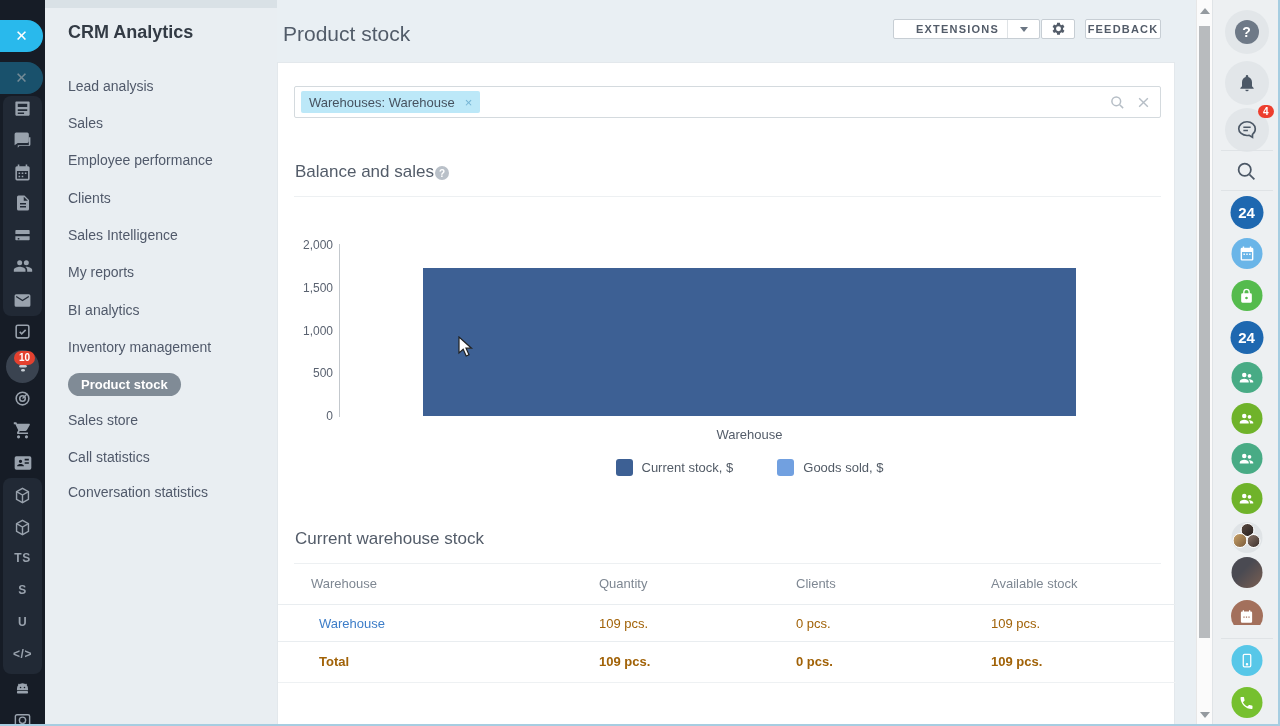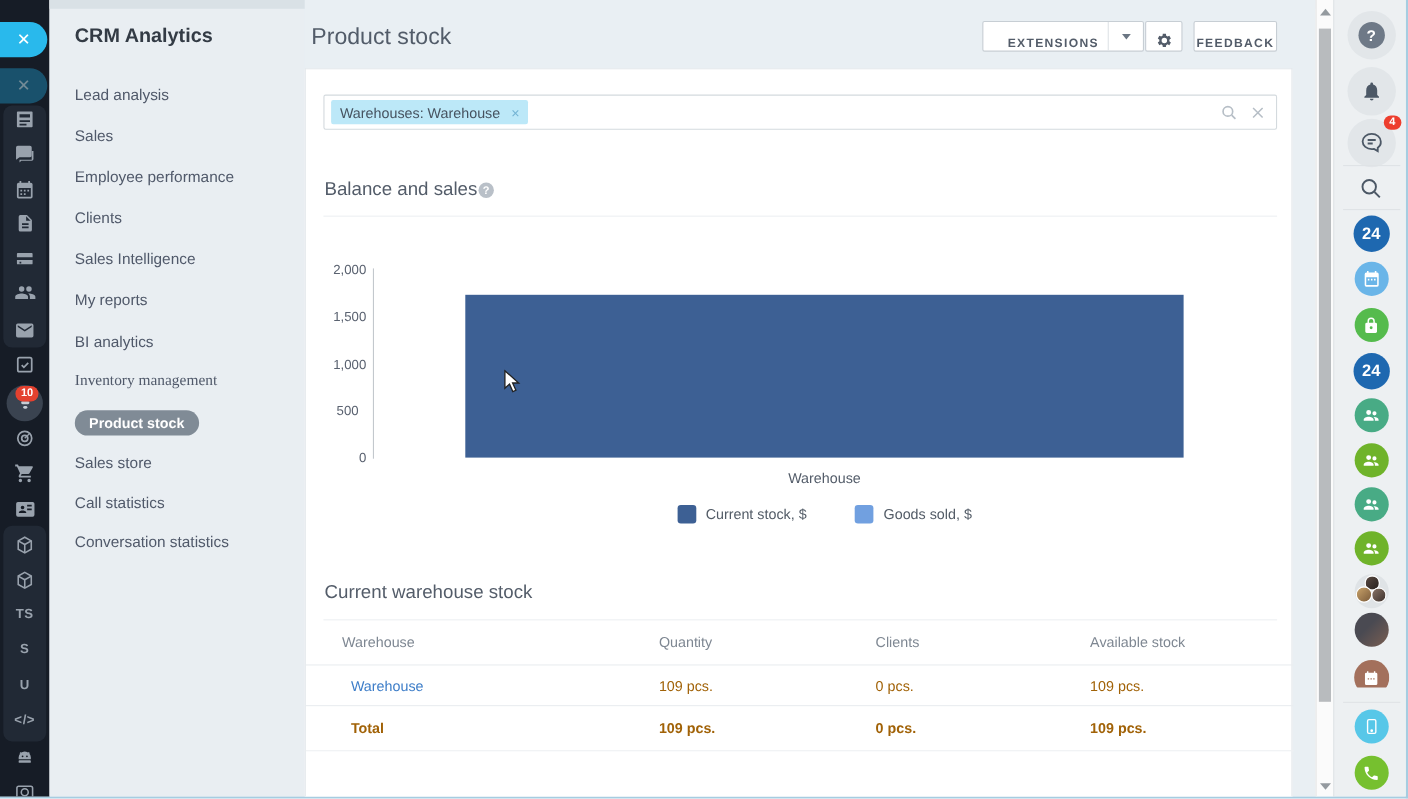--- a/index.html
+++ b/index.html
@@ -24,22 +24,22 @@
   #menu { position:absolute; left:45px; top:0; width:232px; height:726px; background:#e9eef2; }
   .app-title { position:absolute; left:23px; top:22px; font-size:18px; font-weight:bold; color:#333b45; }
   .menu-item { position:absolute; left:23px; font-size:14px; color:#50596a; cursor:pointer; white-space:nowrap; }
   .menu-item.active { background:#808b96; color:#fff; font-weight:bold; font-size:13px;
     padding:4px 13px; border-radius:12px; left:23px; }
 
   
   #main { position:absolute; left:277px; top:0; width:919px; height:726px; background:#e9eff3; }
   #top-strip { position:absolute; left:45px; top:0; width:1151px; height:8px; background:#d9e1e6; }
   .page-title { position:absolute; left:6px; top:22px; font-size:21px; color:#525c69; }
-  .hdr-btn { position:absolute; top:19px; height:28px; background:#fff; border:1px solid #c7ced4;
-    border-radius:2px; display:flex; align-items:flex-end; justify-content:center;
+  .hdr-btn { position:absolute; top:19px; height:20px; background:#fff; border:1px solid #c7ced4;
+    border-radius:2px; display:flex; align-items:center; justify-content:center;
     font-size:11px; font-weight:bold; letter-spacing:1.2px; color:#535c69; cursor:pointer; }
   .ext-caret { border-left:1px solid #dfe3e6; height:100%; width:32px; display:flex; align-items:center; justify-content:center; }
   .caret { width:0; height:0; border-left:4px solid transparent; border-right:4px solid transparent; border-top:5px solid #6b7683; }
 
   #card { position:absolute; left:0; top:62px; width:898px; height:664px; background:#fff;
     border:1px solid #e3e8ec; border-bottom:none; }
 
   #filter-bar { position:absolute; left:16px; top:23px; width:867px; height:32px; background:#fff;
     border:1px solid #d4dade; border-radius:2px; display:flex; align-items:center; padding-left:6px; }
   .filter-tag { background:#bce8f8; border-radius:2px; height:22px; display:flex; align-items:center;
@@ -222,21 +222,21 @@
 
   <div id="menu">
     <div class="app-title">CRM Analytics</div>
     <div class="menu-item" style="top:78px;">Lead analysis</div>
     <div class="menu-item" style="top:115px;">Sales</div>
     <div class="menu-item" style="top:152px;">Employee performance</div>
     <div class="menu-item" style="top:190px;">Clients</div>
     <div class="menu-item" style="top:227px;">Sales Intelligence</div>
     <div class="menu-item" style="top:264px;">My reports</div>
     <div class="menu-item" style="top:302px;">BI analytics</div>
-    <div class="menu-item" style="top:339px;font-family:Liberation Serif, serif;">Inventory management</div>
+    <div class="menu-item" style="top:339px;">Inventory management</div>
     <div class="menu-item active" style="top:373px;">Product stock</div>
     <div class="menu-item" style="top:412px;">Sales store</div>
     <div class="menu-item" style="top:449px;">Call statistics</div>
     <div class="menu-item" style="top:484px;">Conversation statistics</div>
   </div>
 
   <div id="top-strip"></div>
 
   <div id="main">
     <div class="page-title">Product stock</div>
@@ -274,21 +274,21 @@
         </div>
       </div>
 
       <div class="section-title" style="left:17px;top:99px;">Balance and sales</div>
       <div class="help-dot" style="left:157px;top:103px;">?</div>
       <div class="hline" style="left:16px;top:133px;width:867px;"></div>
 
       <span class="ytick" style="left:7px;top:175px;">2,000</span>
       <span class="ytick" style="left:7px;top:218px;">1,500</span>
       <span class="ytick" style="left:7px;top:261px;">1,000</span>
-      <span class="ytick" style="left:0;top:303px;">500</span>
+      <span class="ytick" style="left:7px;top:303px;">500</span>
       <span class="ytick" style="left:7px;top:346px;">0</span>
       <div id="y-axis"></div>
 
       <div id="bar-zone">
         <div id="chart-bar" style="height: 148px; background: rgb(61, 96, 148);"></div>
       </div>
 
       <div class="xlabel">Warehouse</div>
 
       <div id="legend">

